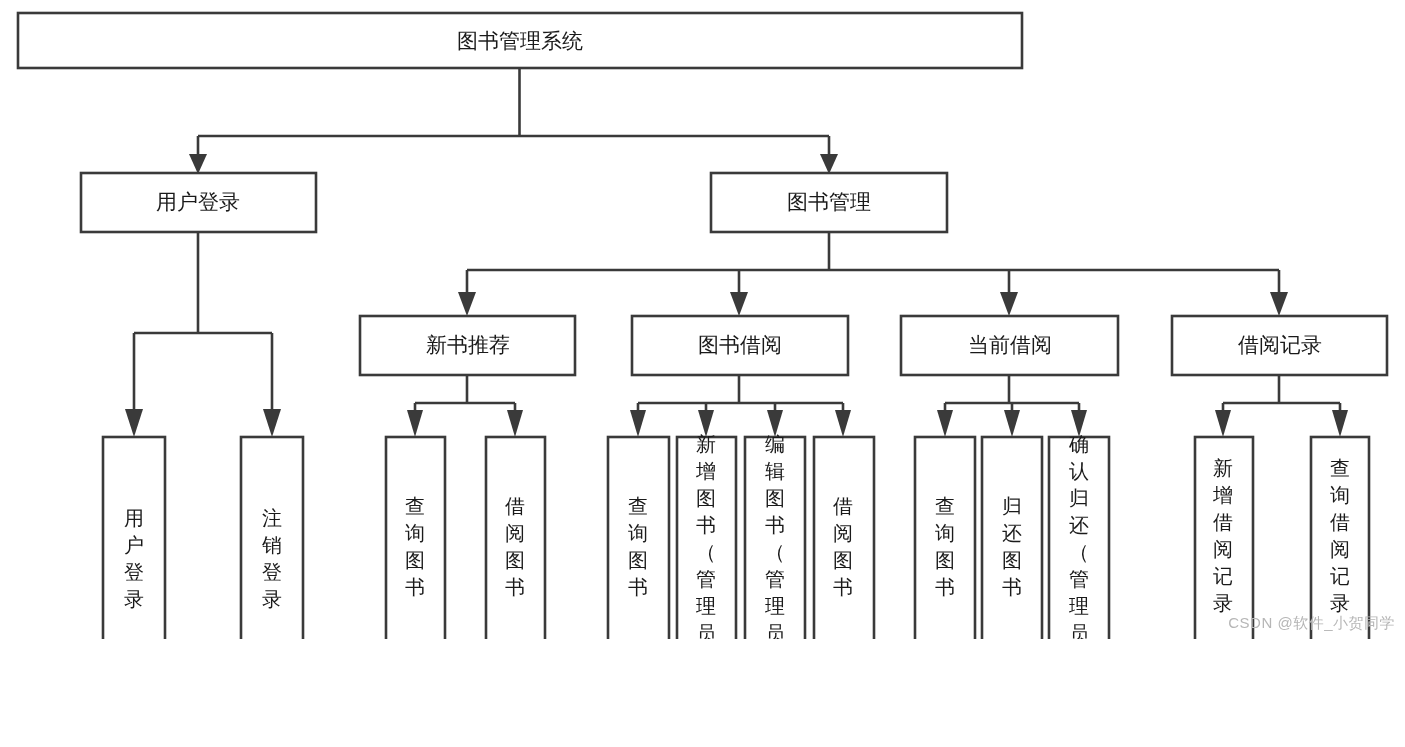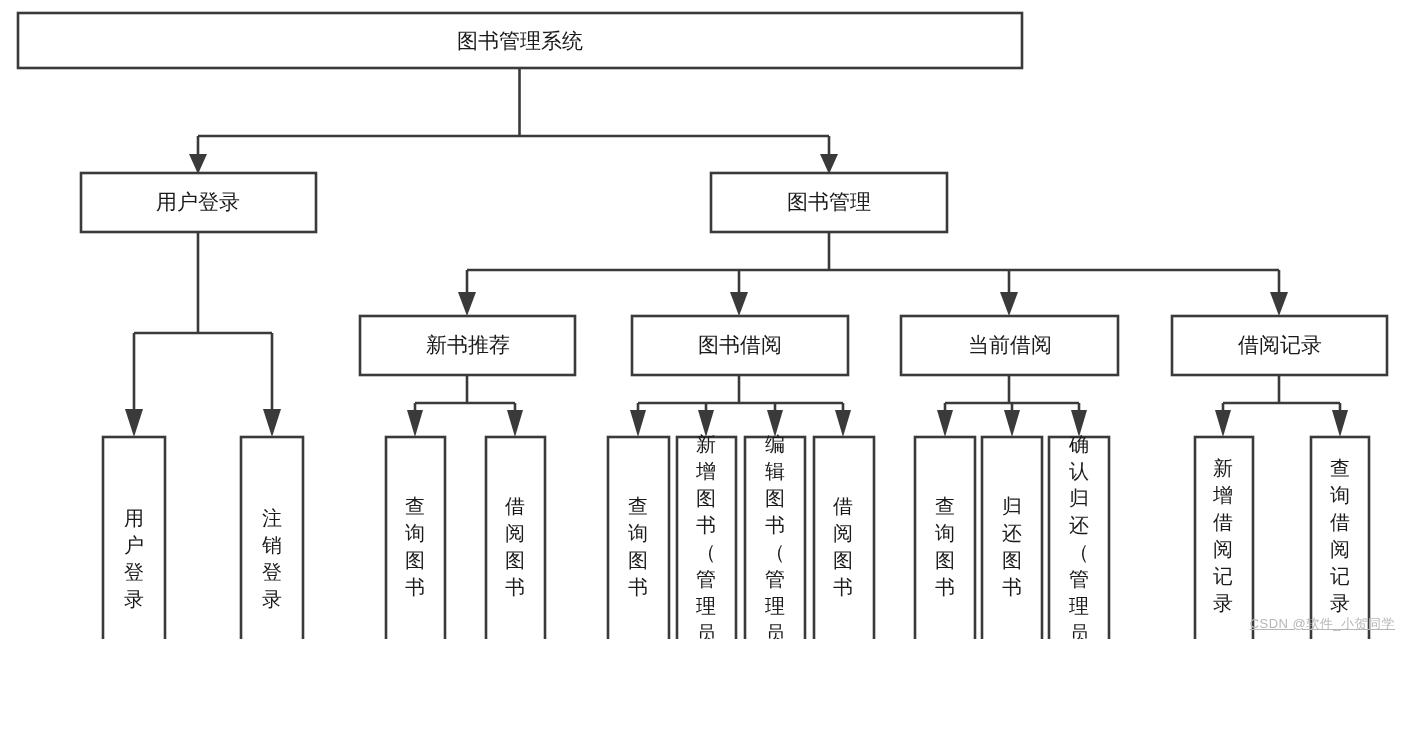--- a/index.html
+++ b/index.html
@@ -52,27 +52,26 @@
     fill: #1a1a1a;
     font-family: "Liberation Sans", "DejaVu Sans", sans-serif;
     font-size: 20px;
     text-anchor: middle;
   }
   .watermark {
     position: absolute;
     right: 10px;
     bottom: 6px;
     font-family: "Liberation Sans", "DejaVu Sans", sans-serif;
-    font-size: 13px;
+    font-size: 15px;
     color: #b6b6b6;
     letter-spacing: 0.5px;
     white-space: nowrap;
     pointer-events: none;
     user-select: none;
-    text-decoration: underline;
   }
 </style>
 </head>
 <body>
 
 <div id="diagram-root">
 
   <svg id="tree-svg" viewBox="0 0 1405 747" xmlns="http://www.w3.org/2000/svg">
 
     <g>

